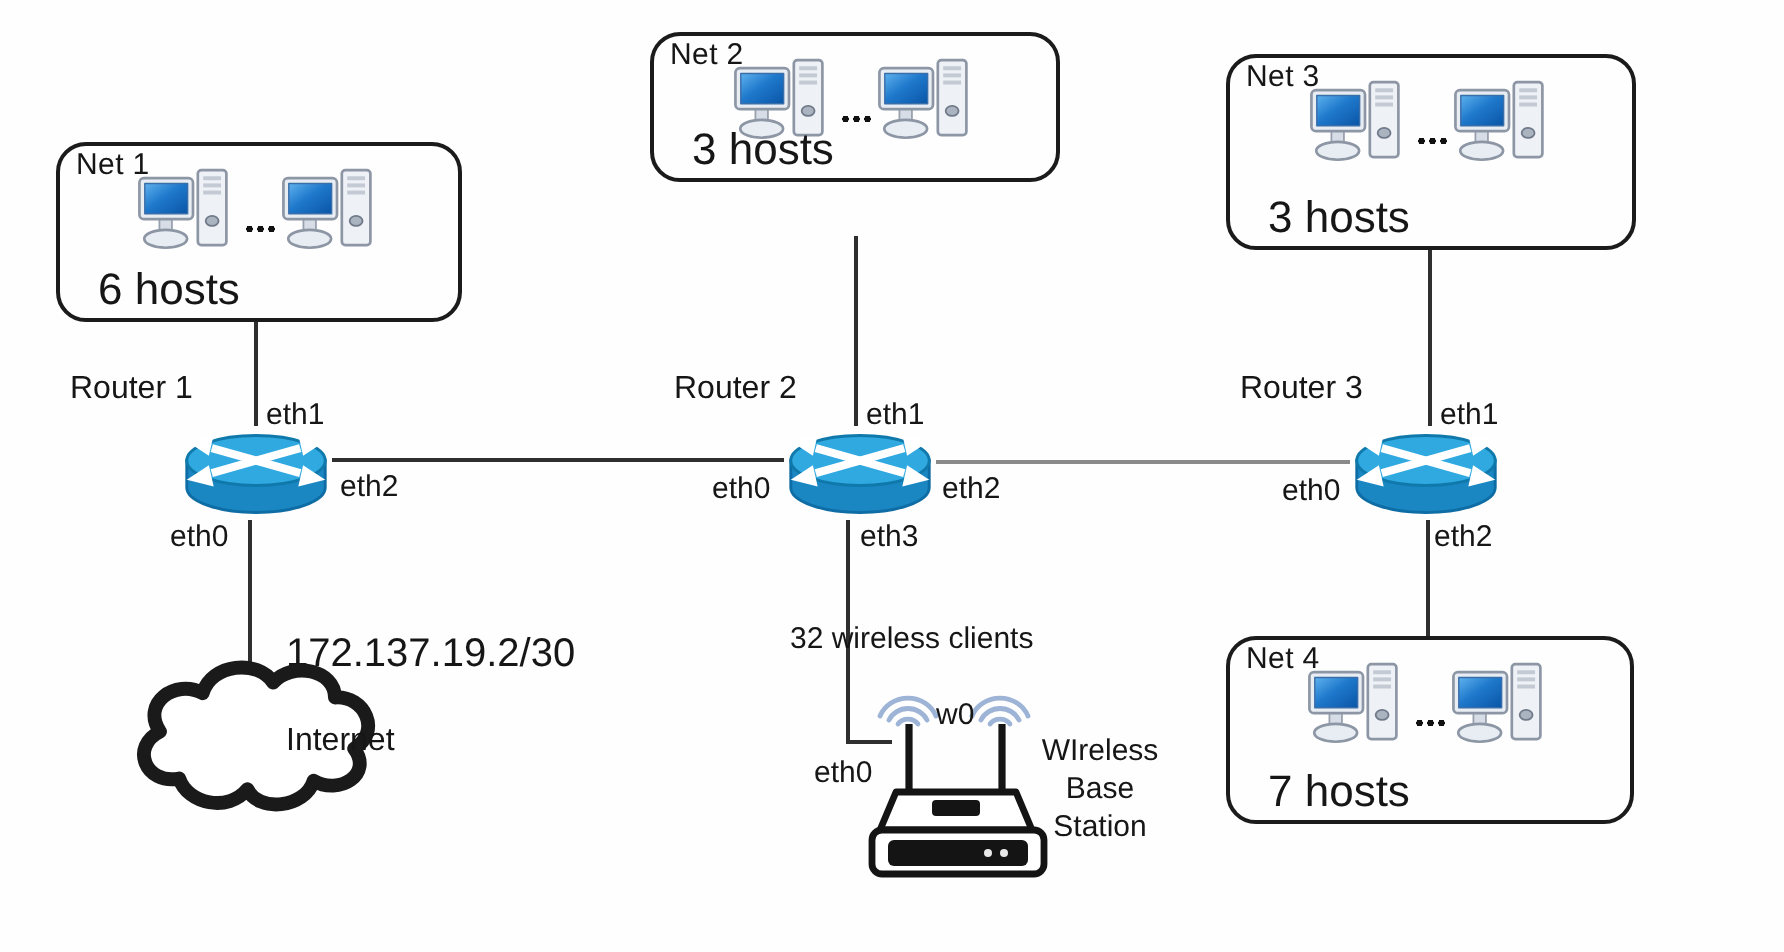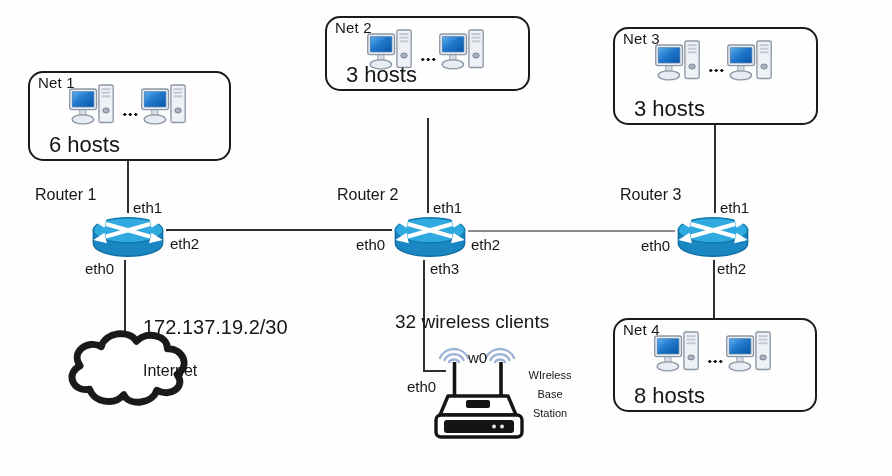--- a/index.html
+++ b/index.html
@@ -28,25 +28,25 @@
   .hosts{
     position:absolute;bottom:1px;left:0;right:0;text-align:left;font-size:22px;padding-left:19px;
   }
   
   .line{position:absolute;background:#2f2f2f;}
   .line.light{background:#8a8a8a;}
   
   .lbl{position:absolute;font-size:15px;white-space:nowrap;}
   .rname{position:absolute;font-size:16px;white-space:nowrap;}
   .ip{position:absolute;font-size:20px;white-space:nowrap;}
-  .wclients{position:absolute;font-size:19px;white-space:nowrap;}
+  .wclients{position:absolute;font-size:15px;white-space:nowrap;}
   .cloudtext{position:absolute;font-size:16px;margin-left:44px;}
   .station-name{
     position:absolute;left:504px;top:366px;width:92px;text-align:center;
-    font-size:11px;line-height:19px;z-index:6;
+    font-size:15px;line-height:19px;z-index:6;
   }
   .router-svg{position:absolute;width:78px;height:50px;z-index:4;}
   .cloud-svg{position:absolute;left:64px;top:324px;width:128px;height:90px;z-index:3;}
   .wbs-svg{position:absolute;left:428px;top:338px;width:100px;height:102px;z-index:4;}
   .z5{z-index:5;}
 </style>
 </head>
 <body>
 
 <svg width="0" height="0" style="position:absolute" aria-hidden="true">
@@ -138,21 +138,21 @@
     <span class="netlabel">Net 4</span>
     <div class="pcrow">
       <svg class="pc" viewBox="0 0 56 50">
           <use href="#pc-def"></use>
         </svg>
       <div class="dots"></div>
       <svg class="pc" viewBox="0 0 56 50">
           <use href="#pc-def"></use>
         </svg>
     </div>
-    <div class="hosts">8 hosts</div>
+    <div class="hosts">7 hosts</div>
   </div>
 
   <svg class="router-svg" viewBox="0 0 80 52" style="left:89px;top:212px;">
       <use href="#router-def"></use>
     </svg>
   <span class="rname" style="left:35px;top:186px;">Router 1</span>
   <span class="lbl z5" style="left:133px;top:199px;">eth1</span>
   <span class="lbl z5" style="left:170px;top:235px;">eth2</span>
   <span class="lbl z5" style="left:85px;top:260px;">eth0</span>
 

